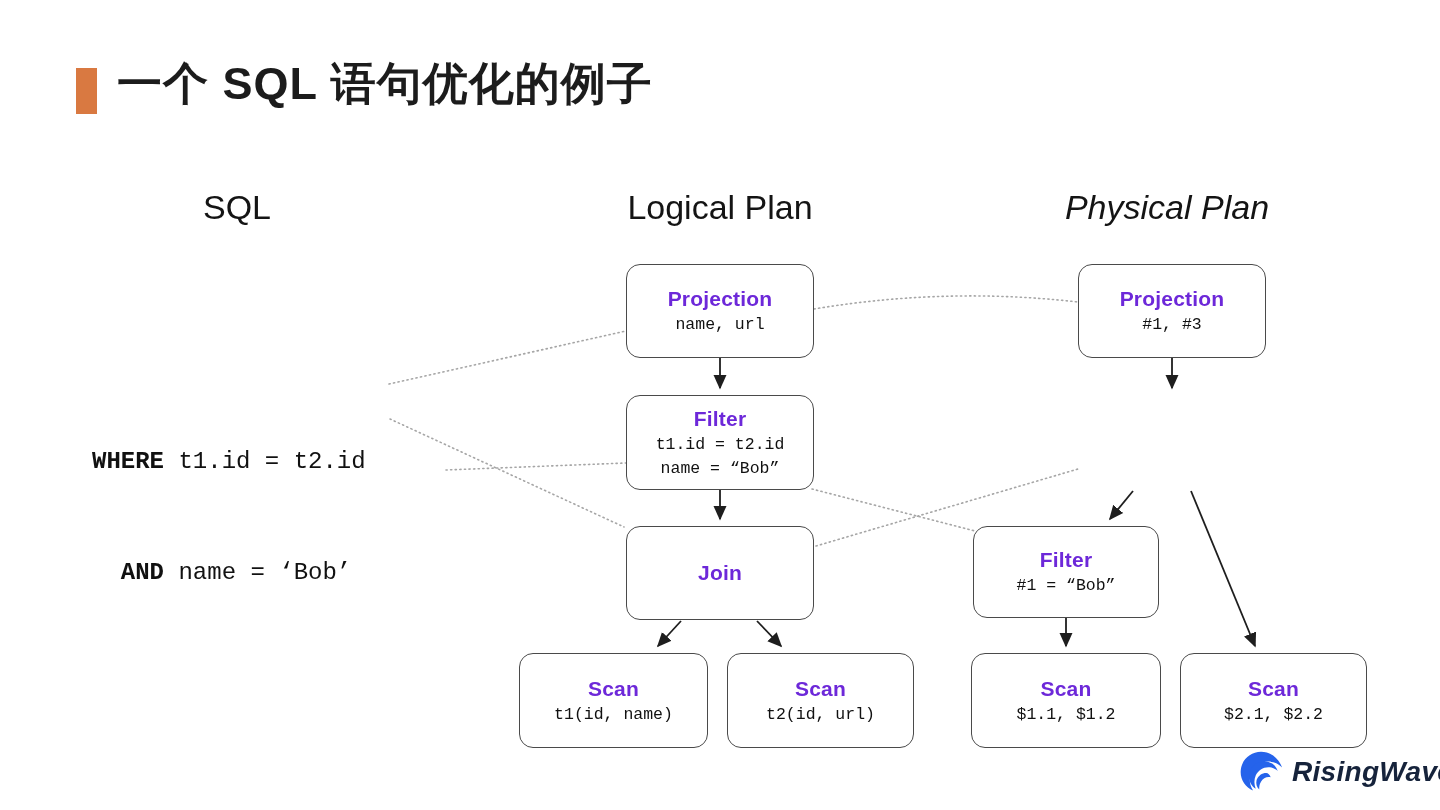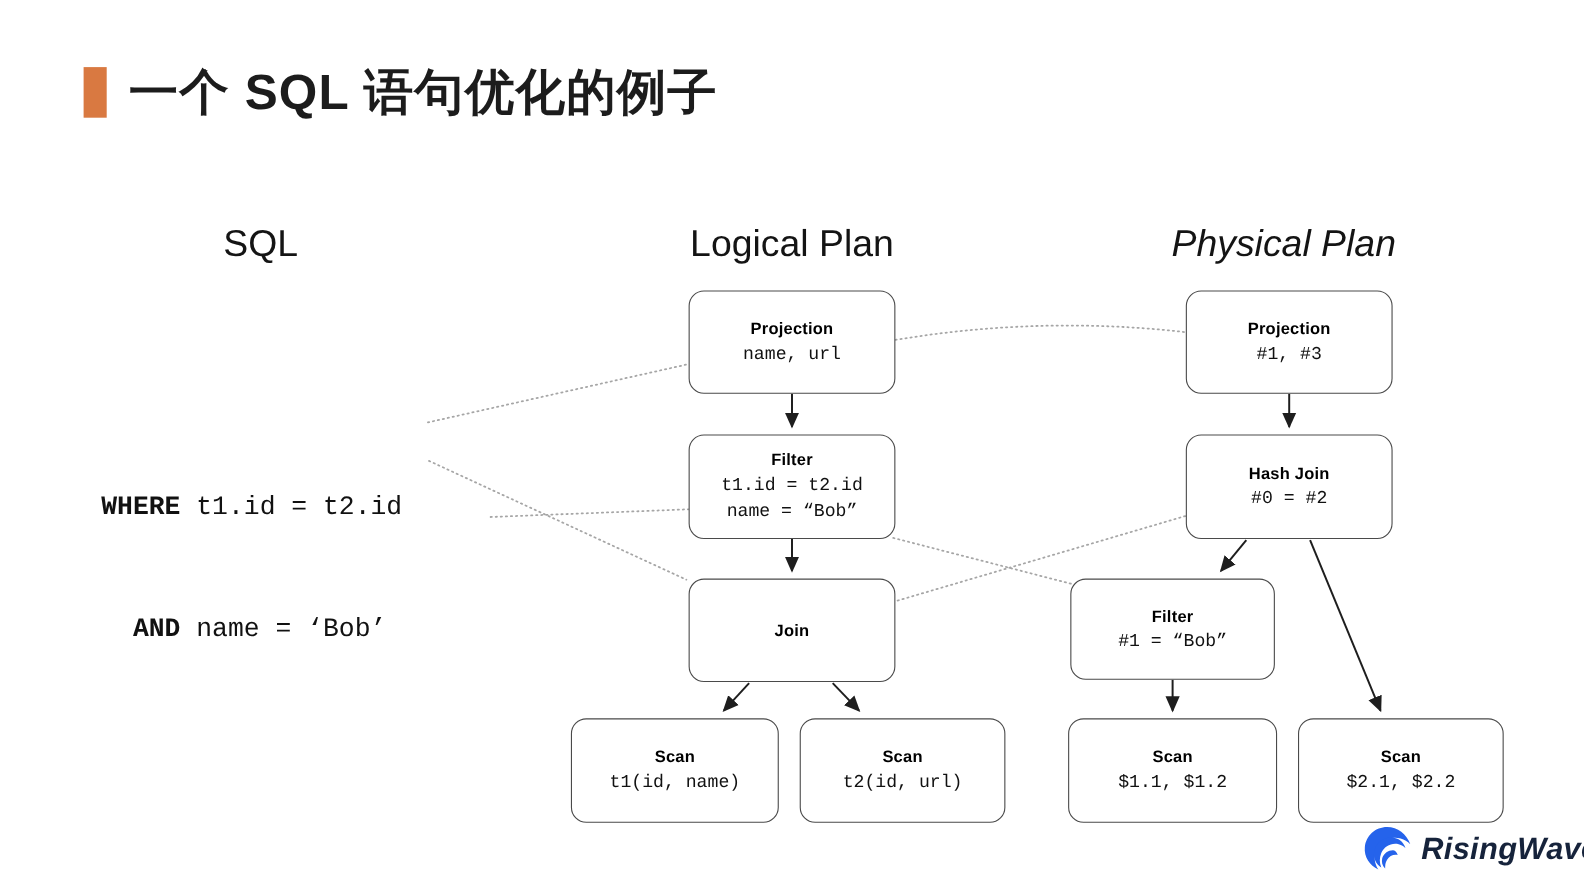--- a/index.html
+++ b/index.html
@@ -1,41 +1,41 @@
 <!DOCTYPE html>
 <html><head>
 <meta charset="utf-8">
 <style>
   * { margin: 0; padding: 0; box-sizing: border-box; }
   html, body { width: 1440px; height: 810px; background: #ffffff; overflow: hidden; }
   body { font-family: "Liberation Sans", sans-serif; color: #1b1b1b; }
   .slide { position: relative; width: 1440px; height: 810px; background: #fff; }
 
   
-  .title-row { position: absolute; left: 76px; top: 54px; display: flex; align-items: center; }
+  .title-row { position: absolute; left: 76px; top: 54px; display: flex; align-items: flex-end; }
   .accent-bar { width: 21px; height: 46px; background: #D97941; margin-right: 20px; }
   .slide-title { font-size: 45px; font-weight: 600; color: #1c1c1c; letter-spacing: 1px; }
 
   
   .col-header { position: absolute; top: 188px; width: 300px; text-align: center;
-                font-size: 34px; font-weight: 400; color: #141414; margin-top: 15px; }
+                font-size: 34px; font-weight: 400; color: #141414; }
   .col-header.sql { left: 87px; width: 300px; }
   .col-header.logical { left: 570px; }
   .col-header.physical { left: 1017px; font-style: italic; }
 
   
   .sql-code { position: absolute; left: 92px; top: 369px; font-family: "Liberation Mono", monospace;
               font-size: 24px; line-height: 37px; color: #111; white-space: pre; }
   .sql-code .kw { font-weight: 700; }
 
   
   .plan-box { position: absolute; background: #fff; border: 1.6px solid #4a4a4a; border-radius: 14px;
               display: flex; flex-direction: column; align-items: center; justify-content: center;
               gap: 3px; z-index: 2; }
-  .node-title { font-size: 15px; font-weight: 700; color: #000000; letter-spacing: 0.2px; }
+  .node-title { font-size: 21px; font-weight: 700; color: #6d28d9; letter-spacing: 0.2px; }
   .node-sub { font-family: "Liberation Mono", monospace; font-size: 16.5px; color: #111;
               line-height: 21px; text-align: center; white-space: pre; }
 
   
   .connectors { position: absolute; left: 0; top: 0; width: 1440px; height: 810px; z-index: 1;
                 pointer-events: none; }
 
   
   .logo { position: absolute; left: 1238px; top: 750px; display: flex; align-items: center; gap: 8px; }
   .logo-text { font-size: 28px; font-weight: 700; font-style: italic; color: #16233B; letter-spacing: 0.3px; }
@@ -106,24 +106,20 @@
   </div>
   <div class="plan-box" style="left:727px; top:653px; width:187px; height:95px;">
     <div class="node-title">Scan</div>
     <div class="node-sub">t2(id, url)</div>
   </div>
 
   <div class="plan-box" style="left:1078px; top:264px; width:188px; height:94px;">
     <div class="node-title">Projection</div>
     <div class="node-sub">#1, #3</div>
   </div>
-  <div class="plan-box" style="left:1078px; top:395px; width:188px; height:95px;">
-    <div class="node-title">Hash Join</div>
-    <div class="node-sub">#0 = #2</div>
-  </div>
   <div class="plan-box" style="left:973px; top:526px; width:186px; height:92px;">
     <div class="node-title">Filter</div>
     <div class="node-sub">#1 = “Bob”</div>
   </div>
   <div class="plan-box" style="left:971px; top:653px; width:190px; height:95px;">
     <div class="node-title">Scan</div>
     <div class="node-sub">$1.1, $1.2</div>
   </div>
   <div class="plan-box" style="left:1180px; top:653px; width:187px; height:95px;">
     <div class="node-title">Scan</div>

